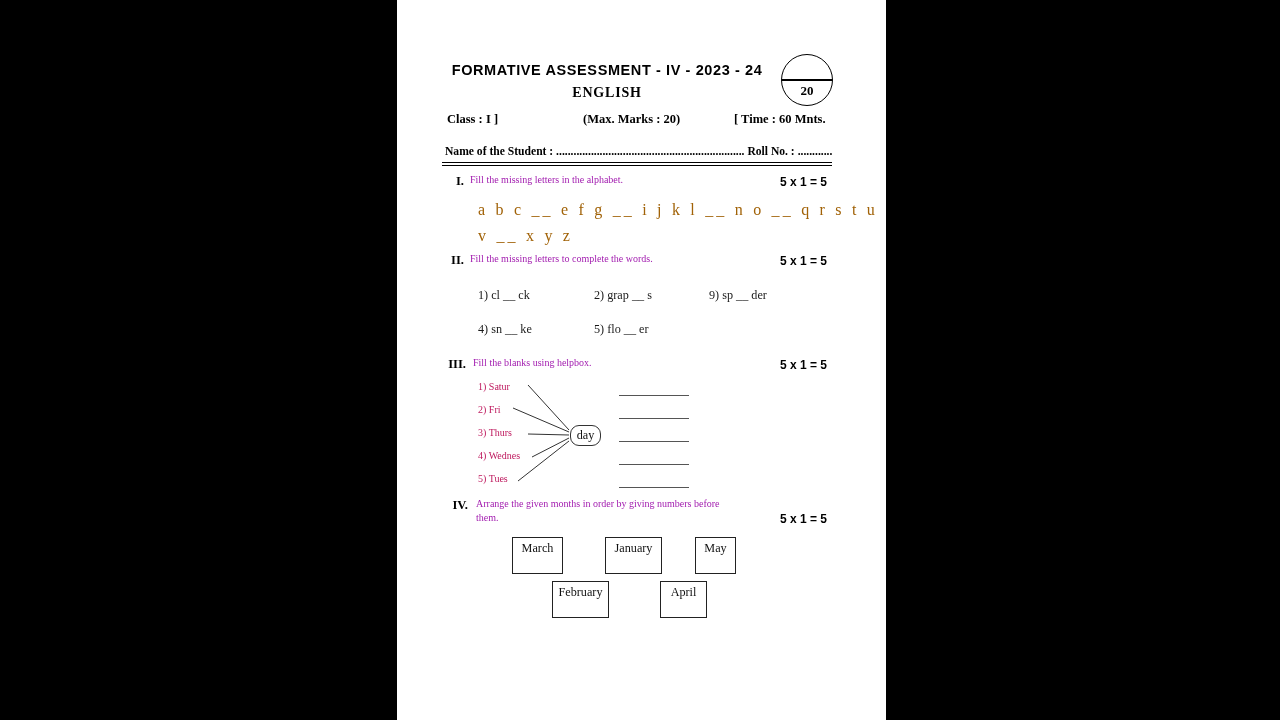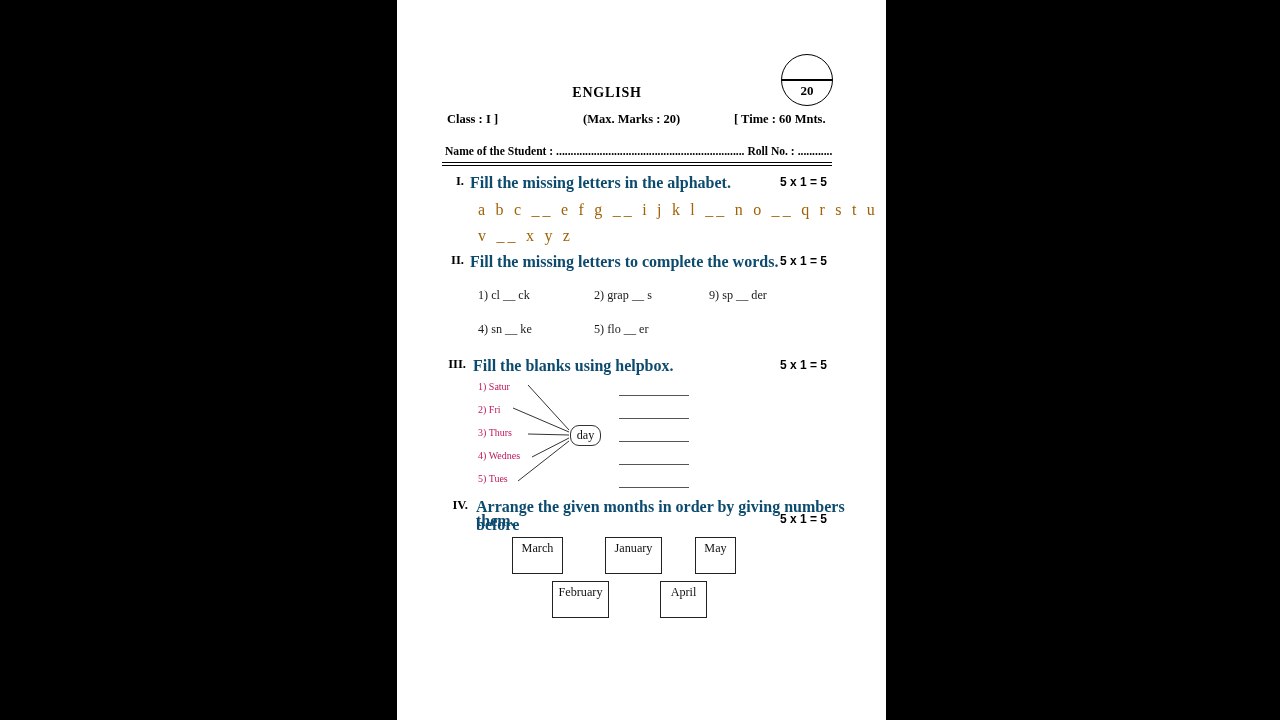--- a/index.html
+++ b/index.html
@@ -126,23 +126,23 @@
     height: 4px;
     border-top: 1.4px solid #000;
     border-bottom: 1.4px solid #000;
     box-sizing: border-box;
   }
 
   
   .q-head {
     position: absolute;
     font-family: "Liberation Serif", serif;
-    font-weight: bold;
-    font-size: 16px;
-    color: #0c4a6e;
+    font-weight: normal;
+    font-size: 10px;
+    color: #a21caf;
   }
   .q-num {
     position: absolute;
     text-align: right;
     font-family: "Liberation Serif", serif;
     font-weight: bold;
     font-size: 12.6px;
     color: #000;
   }
   .q-marks {
@@ -228,20 +228,21 @@
     white-space: nowrap;
   }
 </style>
 </head>
 <body>
 
 <div id="screen">
 
   <div id="page">
 
+    <div class="hdr-title">FORMATIVE ASSESSMENT - IV - 2023 - 24</div>
 
     <div class="hdr-subject">ENGLISH</div>
 
     <div class="marks-circle">
       <div class="divider"></div>
       <div class="value">20</div>
     </div>
 
     <div class="info-row">
       <span class="info-class">Class : I ]</span>

